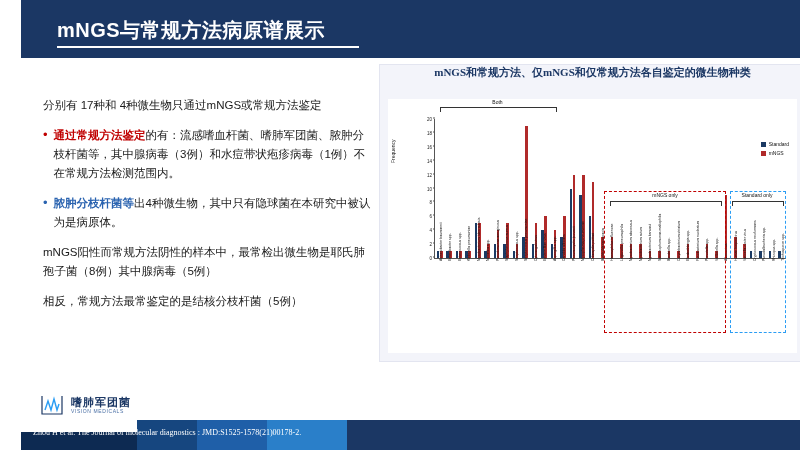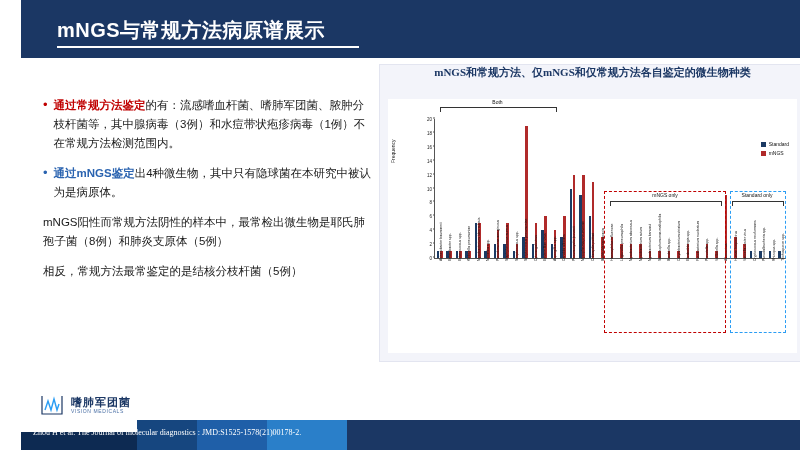--- a/index.html
+++ b/index.html
@@ -247,32 +247,33 @@
 <body>
 
 <div class="slide">
 
   <div class="header">
     <div class="header-title">mNGS与常规方法病原谱展示</div>
     <div class="header-underline"></div>
   </div>
 
   <div class="left-col">
+    <div class="para">分别有 17种和 4种微生物只通过mNGS或常规方法鉴定</div>
 
     <div class="bullet-row">
       <span class="bullet-dot">•</span>
       <span class="bullet-text"><span class="em-red">通过常规方法鉴定</span><span>的有：流感嗜血杆菌、嗜肺军团菌、脓肿分枝杆菌等，其中腺病毒（3例）和水痘带状疱疹病毒（1例）不在常规方法检测范围内。</span></span>
     </div>
 
     <div class="bullet-row">
       <span class="bullet-dot blue">•</span>
-      <span class="bullet-text"><span class="em-blue">通过mNGS鉴定</span><span>出4种微生物，其中只有隐球菌在本研究中被认为是病原体。</span></span>
+      <span class="bullet-text"><span class="em-blue">脓肿分枝杆菌等</span><span>出4种微生物，其中只有隐球菌在本研究中被认为是病原体。</span></span>
     </div>
 
-    <div class="para">mNGS阳性而常规方法阴性的样本中，最常检出微生物是耶氏肺孢子菌（8例）和肺炎支原体（5例）</div>
+    <div class="para">mNGS阳性而常规方法阴性的样本中，最常检出微生物是耶氏肺孢子菌（8例）其中腺病毒（5例）</div>
     <div class="para">相反，常规方法最常鉴定的是结核分枝杆菌（5例）</div>
   </div>
 
   <div class="chart-panel">
     <div class="chart-title">mNGS和常规方法、仅mNGS和仅常规方法各自鉴定的微生物种类</div>
     <div class="chart-area">
 
       <div class="ylabel">Frequency</div>
 
       <div class="plot" id="plot">

